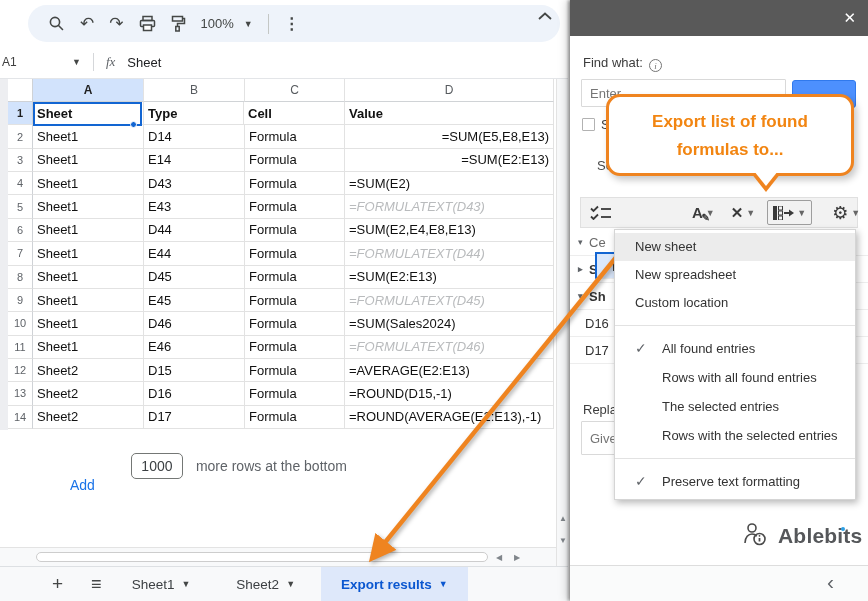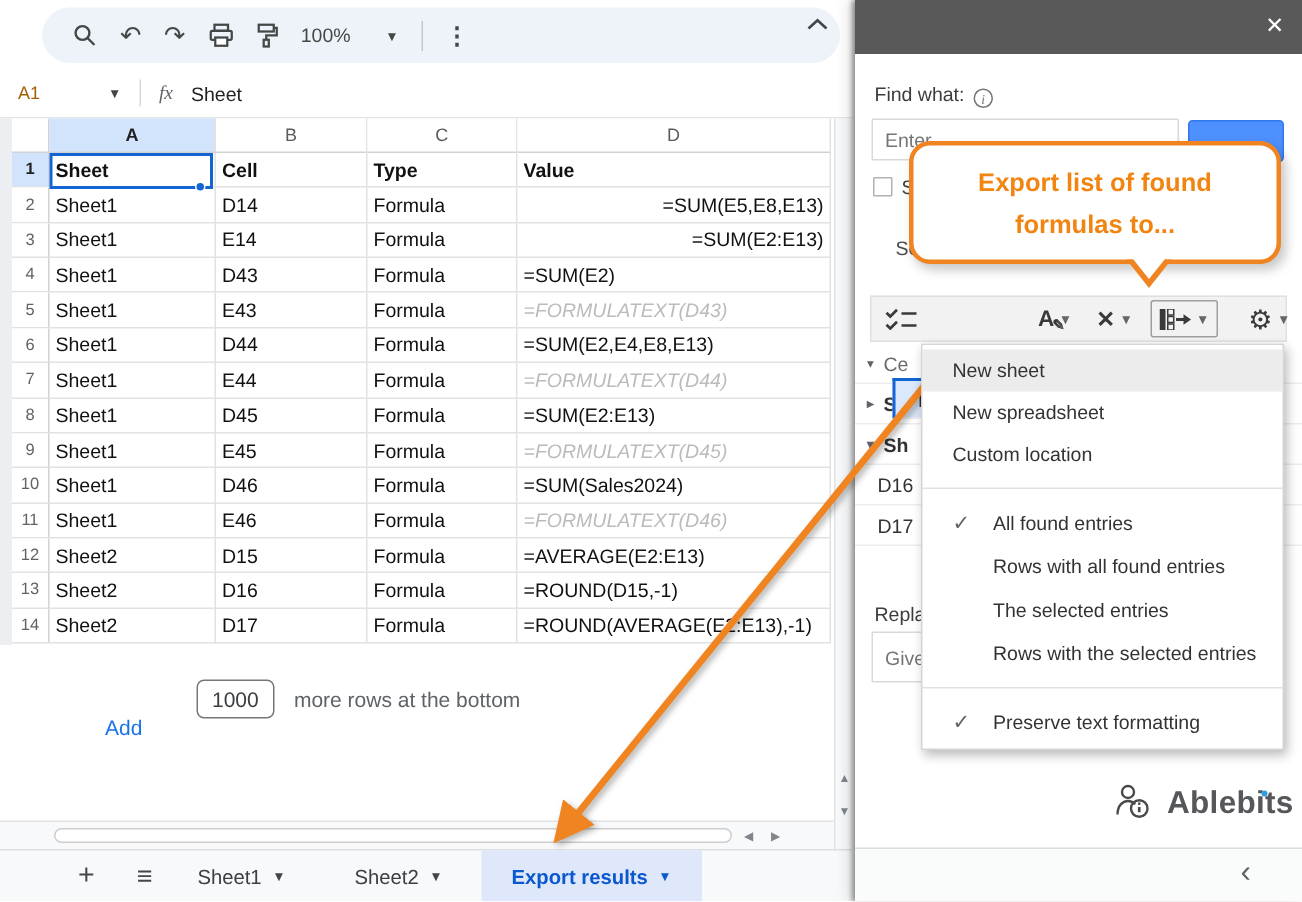--- a/index.html
+++ b/index.html
@@ -6,29 +6,29 @@
   #app{position:relative;width:868px;height:601px;overflow:hidden;
        font-family:"Liberation Sans",sans-serif;background:#fff;font-size:13px;color:#202124;}
   [data-interactable]{box-sizing:border-box;}
   
   .top-bar{position:absolute;left:0;top:0;width:568px;height:46px;background:#fff;}
   .pill{position:absolute;left:28px;top:5px;width:532px;height:37px;background:#eef3fa;border-radius:19px;
         display:flex;align-items:center;gap:15px;padding-left:20px;box-sizing:border-box;}
   .tb-ic{color:#444746;display:flex;align-items:center;justify-content:center;cursor:pointer;}
   .tb-ic svg{display:block;}
   .undo-redo{font-size:17px;line-height:1;color:#444746;}
-  .zoom-box{display:flex;align-items:center;gap:23px;color:#444746;font-size:13px;cursor:pointer;}
+  .zoom-box{display:flex;align-items:center;gap:10px;color:#444746;font-size:13px;cursor:pointer;}
   .caret{font-size:9px;color:#444746;}
   .tb-div{width:1px;height:20px;background:#c4c7c5;}
   .dots{font-size:16px;font-weight:bold;color:#444746;letter-spacing:0;}
   .collapse{position:absolute;right:16px;top:12px;}
   
   .fbar{position:absolute;left:0;top:46px;width:568px;height:33px;background:#fff;border-bottom:1px solid #e3e5e8;
         display:flex;align-items:center;}
-  .namebox{width:70px;padding-left:12px;font-size:12px;color:#a16207;}
+  .namebox{width:70px;padding-left:2px;font-size:12px;color:#404040;}
   .nb-caret{font-size:9px;color:#444746;margin-left:2px;margin-right:10px;}
   .fbar-div{width:1px;height:18px;background:#d5d7da;margin:0 12px 0 2px;}
   .fx{font-family:"Liberation Serif",serif;font-style:italic;font-size:13px;color:#5f6368;margin-right:12px;}
   .fvalue{font-size:13px;color:#202124;}
   
   .edge-strip{position:absolute;left:0;top:79px;width:8px;height:351px;background:#edeef1;}
   .grid{position:absolute;left:8px;top:79px;width:546px;}
   .g-hrow,.g-row{display:flex;}
   .g-hrow{height:23px;}
   .g-row{height:23.36px;}
@@ -196,22 +196,22 @@
       <div class="g-corner" data-interactable="true"></div>
     <div class="g-h col-a hl" data-interactable="true">A</div>
         <div class="g-h col-b" data-interactable="true">B</div>
         <div class="g-h col-c" data-interactable="true">C</div>
         <div class="g-h col-d" data-interactable="true">D</div>
       </div>
     <div data-interactable="false">
         <div class="g-row" data-interactable="false">
           <div class="g-num hl" data-interactable="true">1</div>
           <div class="g-cell col-a bold" data-interactable="true">Sheet</div>
+          <div class="g-cell col-c bold" data-interactable="true">Type</div>
           <div class="g-cell col-b bold" data-interactable="true">Cell</div>
-          <div class="g-cell col-c bold" data-interactable="true">Type</div>
           <div class="g-cell col-d bold" data-interactable="true">Value</div>
         </div>
         <div class="g-row" data-interactable="false">
           <div class="g-num" data-interactable="true">2</div>
           <div class="g-cell col-a" data-interactable="true">Sheet1</div>
           <div class="g-cell col-b" data-interactable="true">D14</div>
           <div class="g-cell col-c" data-interactable="true">Formula</div>
           <div class="g-cell col-d right" data-interactable="true">=SUM(E5,E8,E13)</div>
         </div>
         <div class="g-row" data-interactable="false">

